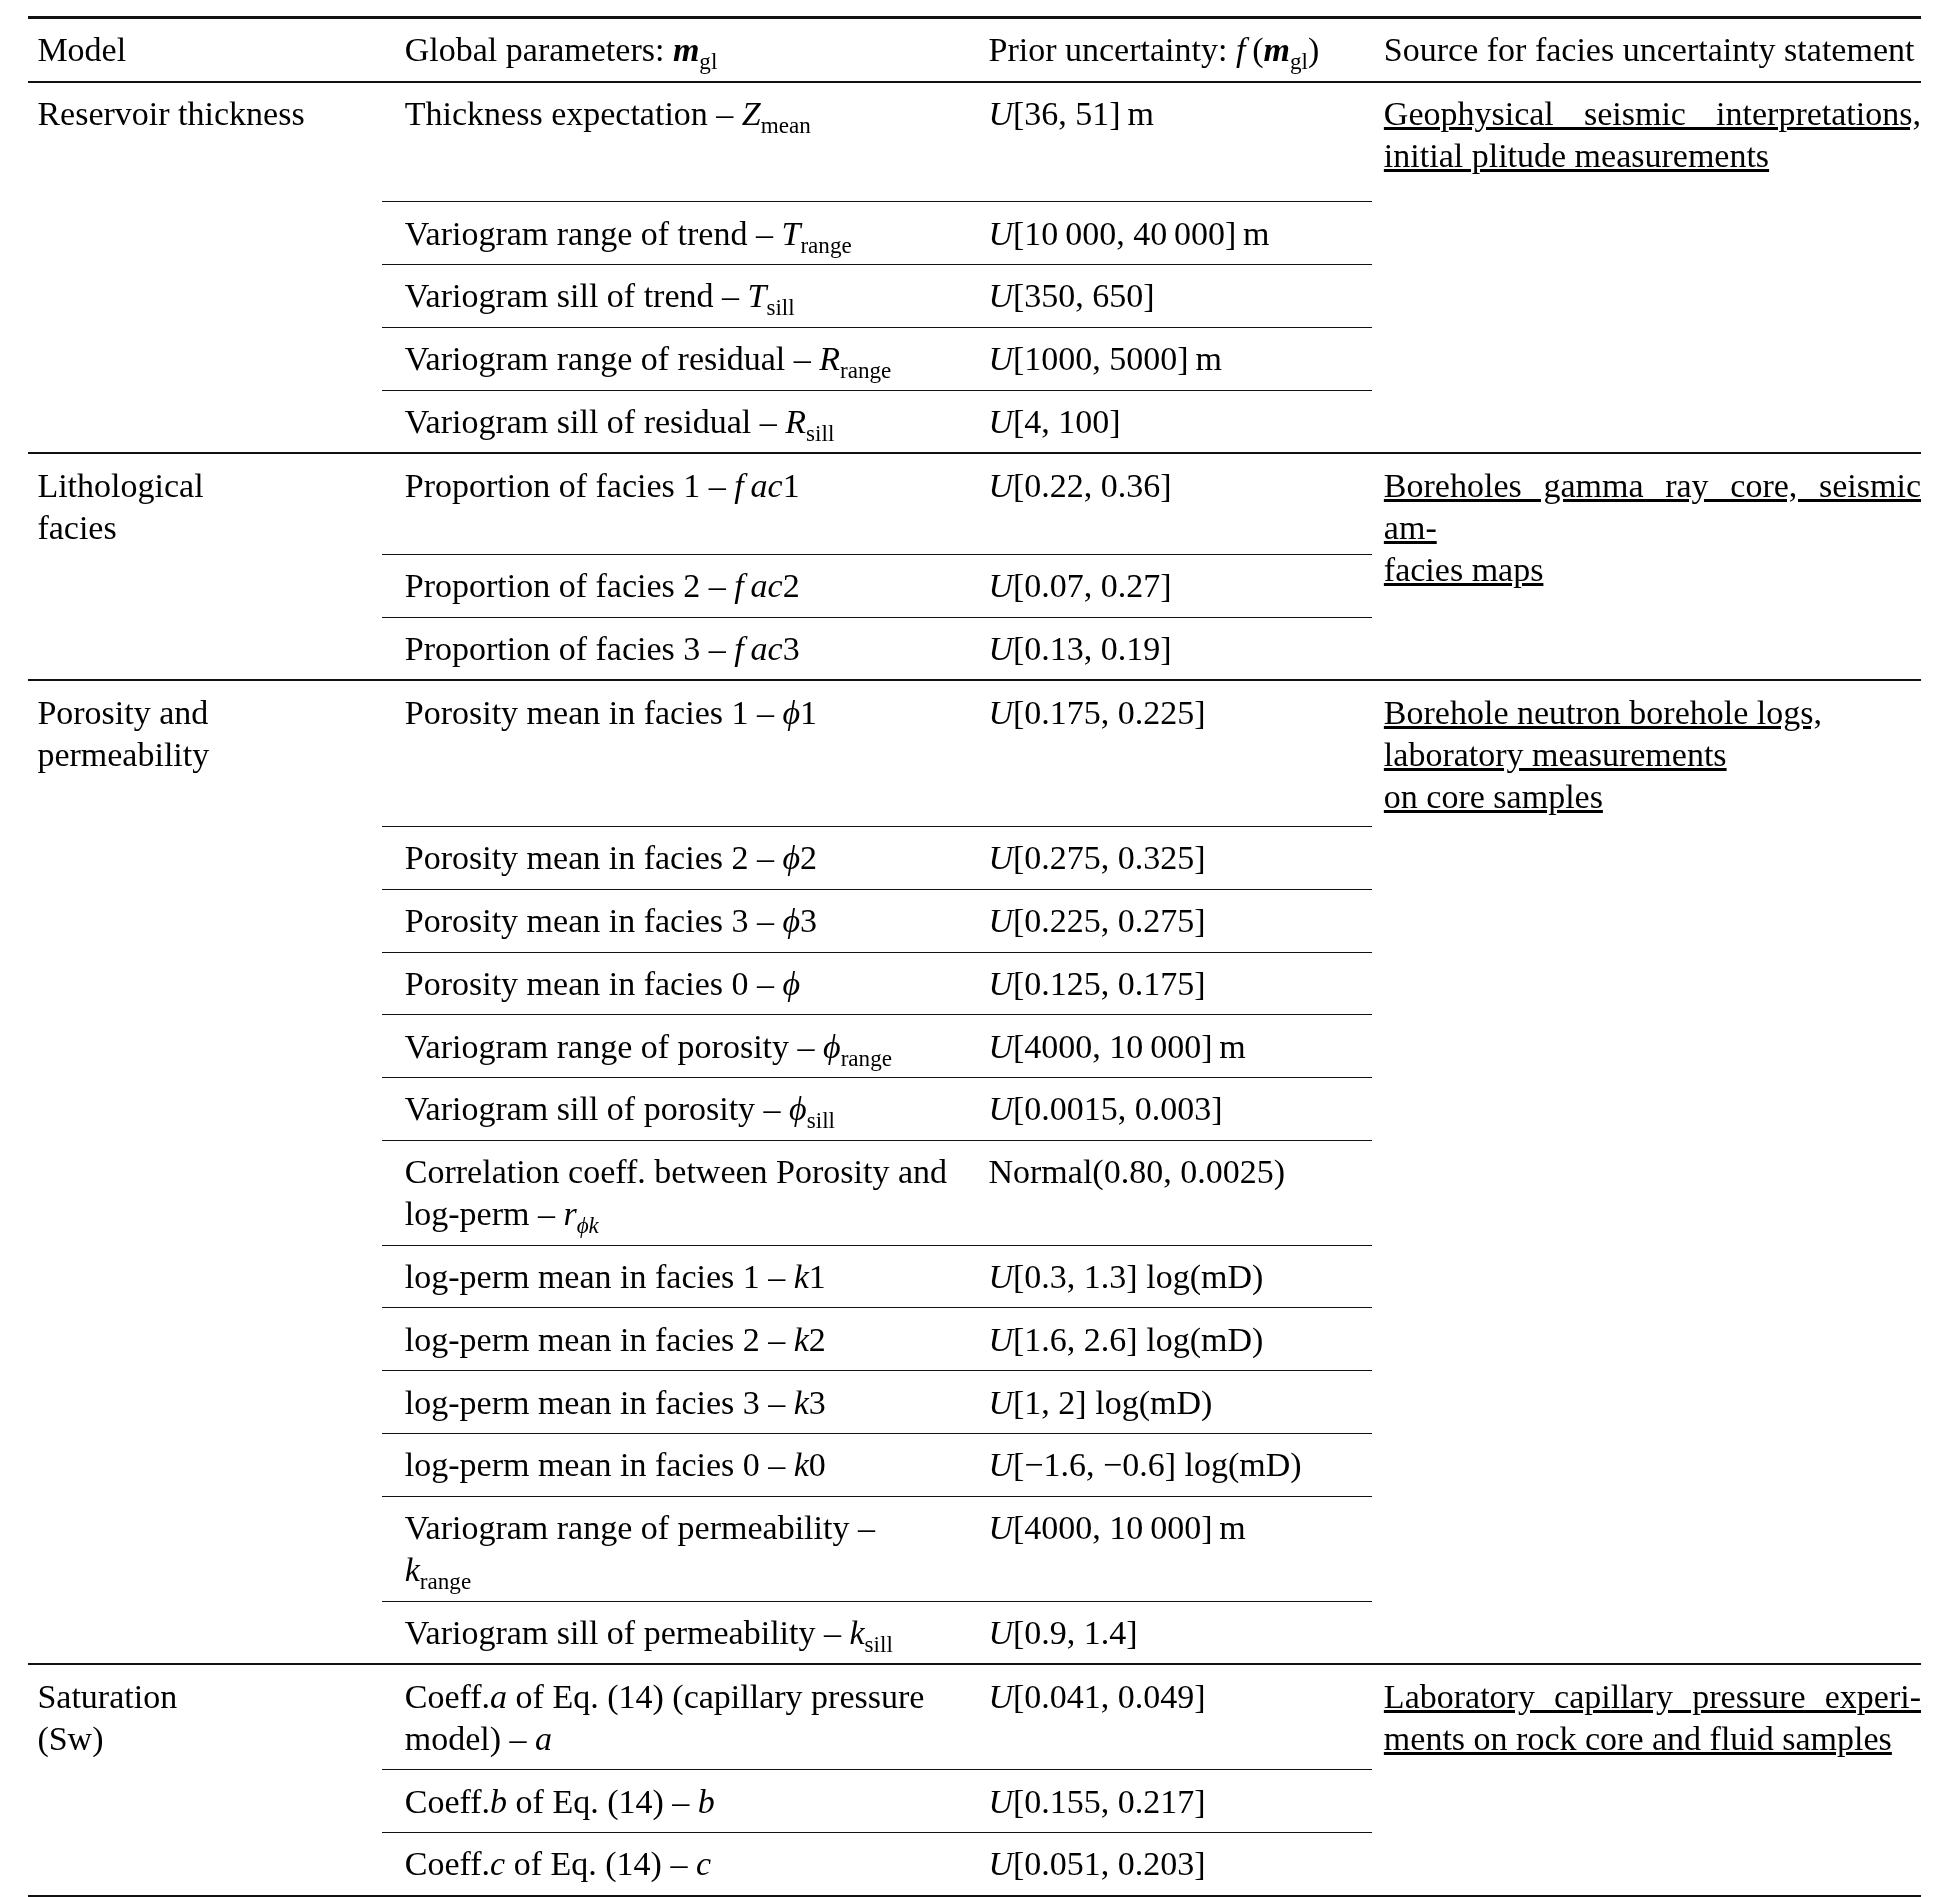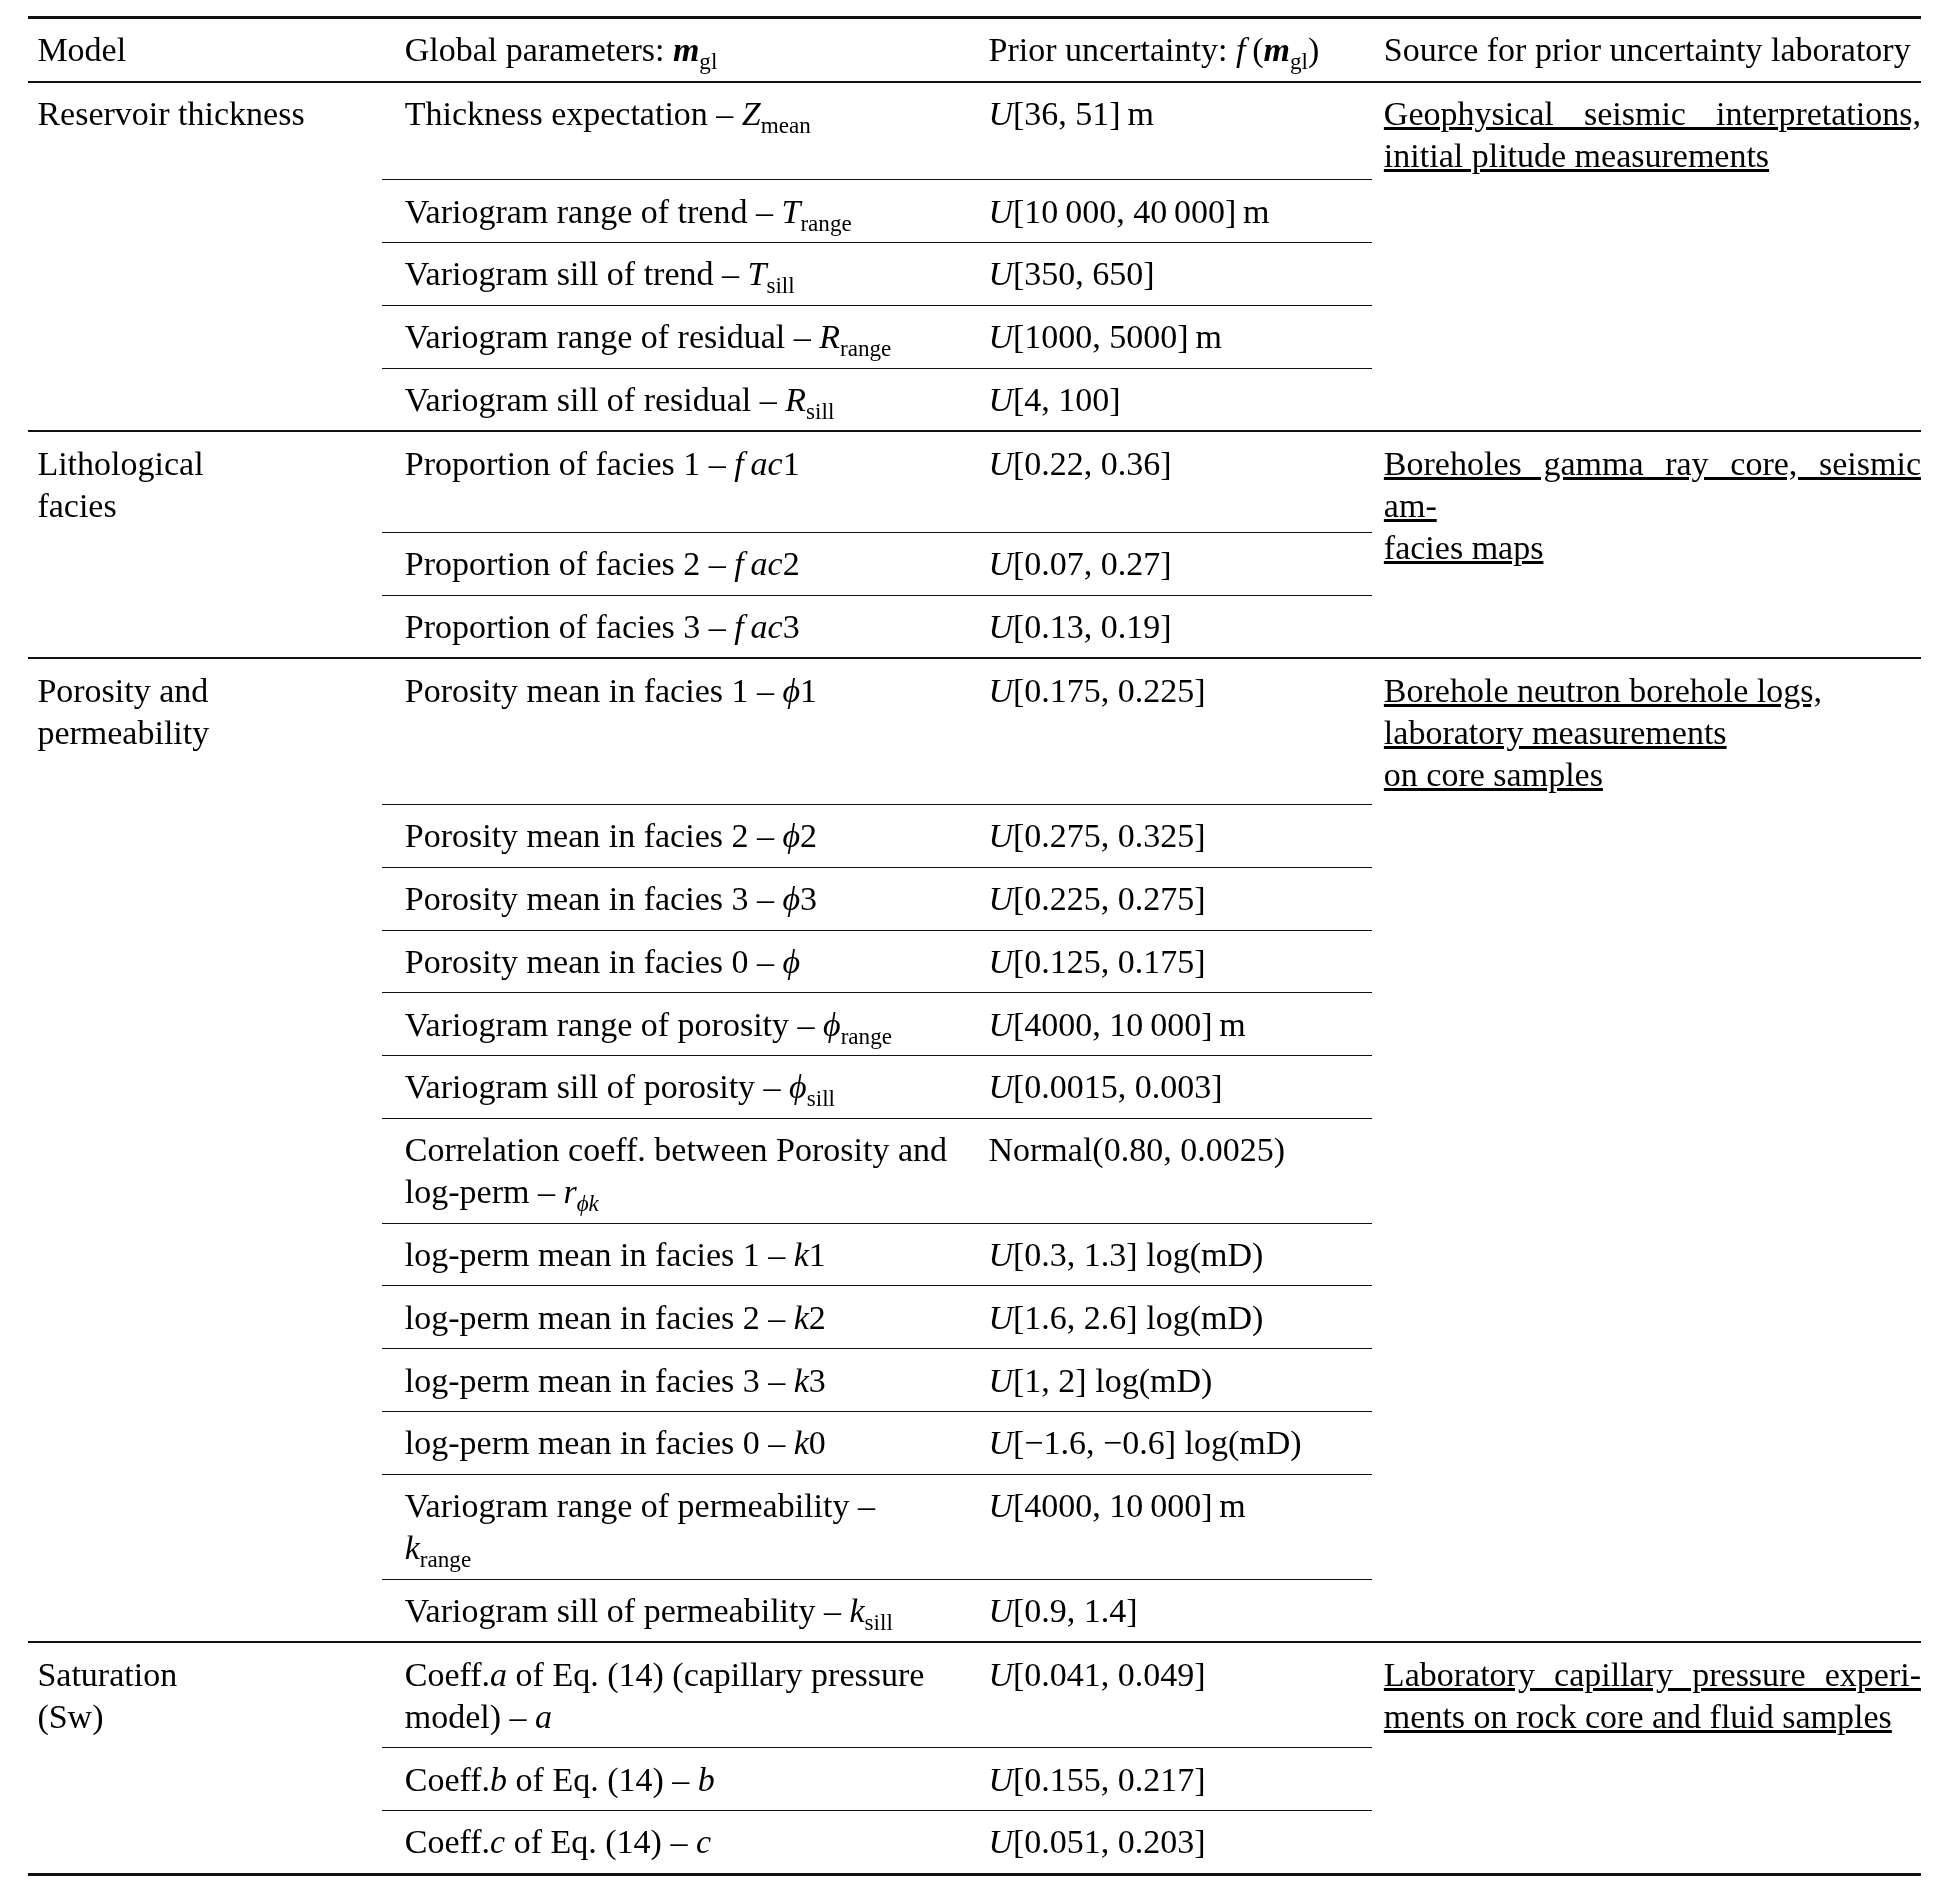--- a/index.html
+++ b/index.html
@@ -41,21 +41,21 @@
   .cell-prior  { padding-left: 0; padding-right: 5.6px; font-family: Liberation Serif, serif; }
   .cell-source { padding-left: 12.2px; }
 
   
   td.sep { border-bottom: 1.9px solid #111; }
 
   
   tr.group-start > td { border-top: 2.8px solid #111; }
 
   
-  tr.g0.r0 { height: 98px; }
+  tr.g0.r0 { height: 120px; }
   tr.g1.r0 { height: 101px; }
   tr.g2.r0 { height: 146px; }
   tr.g3.r0 { height: 105px; }
 
   sub { font-size: 0.68em; line-height: 0; }
   i, b { line-height: 0; }
 
   .src-line { text-align: left; text-decoration: underline; }
   .src-line.jl { text-align: justify; text-align-last: justify; }
 </style>
@@ -67,21 +67,21 @@
     <col class="c-model">
     <col class="c-param">
     <col class="c-prior">
     <col class="c-source">
   </colgroup>
   <thead>
     <tr>
       <th class="cell-model">Model</th>
       <th class="cell-param">Global parameters: <b><i>m</i></b><sub>gl</sub></th>
       <th class="cell-prior">Prior uncertainty: <i>f</i> (<b><i>m</i></b><sub>gl</sub>)</th>
-      <th class="cell-source">Source for prior uncertainty laboratory</th>
+      <th class="cell-source">Source for facies uncertainty statement</th>
     </tr>
   </thead>
   <tbody id="table-body">
       <tr class="g0 r0">
         <td class="cell-model" rowspan="5">Reservoir thickness</td>
         <td class="cell-param sep">Thickness expectation – <i>Z</i><sub>mean</sub></td>
         <td class="cell-prior sep"><i>U</i>[36, 51] m</td>
         <td class="cell-source" rowspan="5">
           <div class="src-line jl">Geophysical seismic interpretations,</div>
           <div class="src-line">initial plitude measurements</div>

